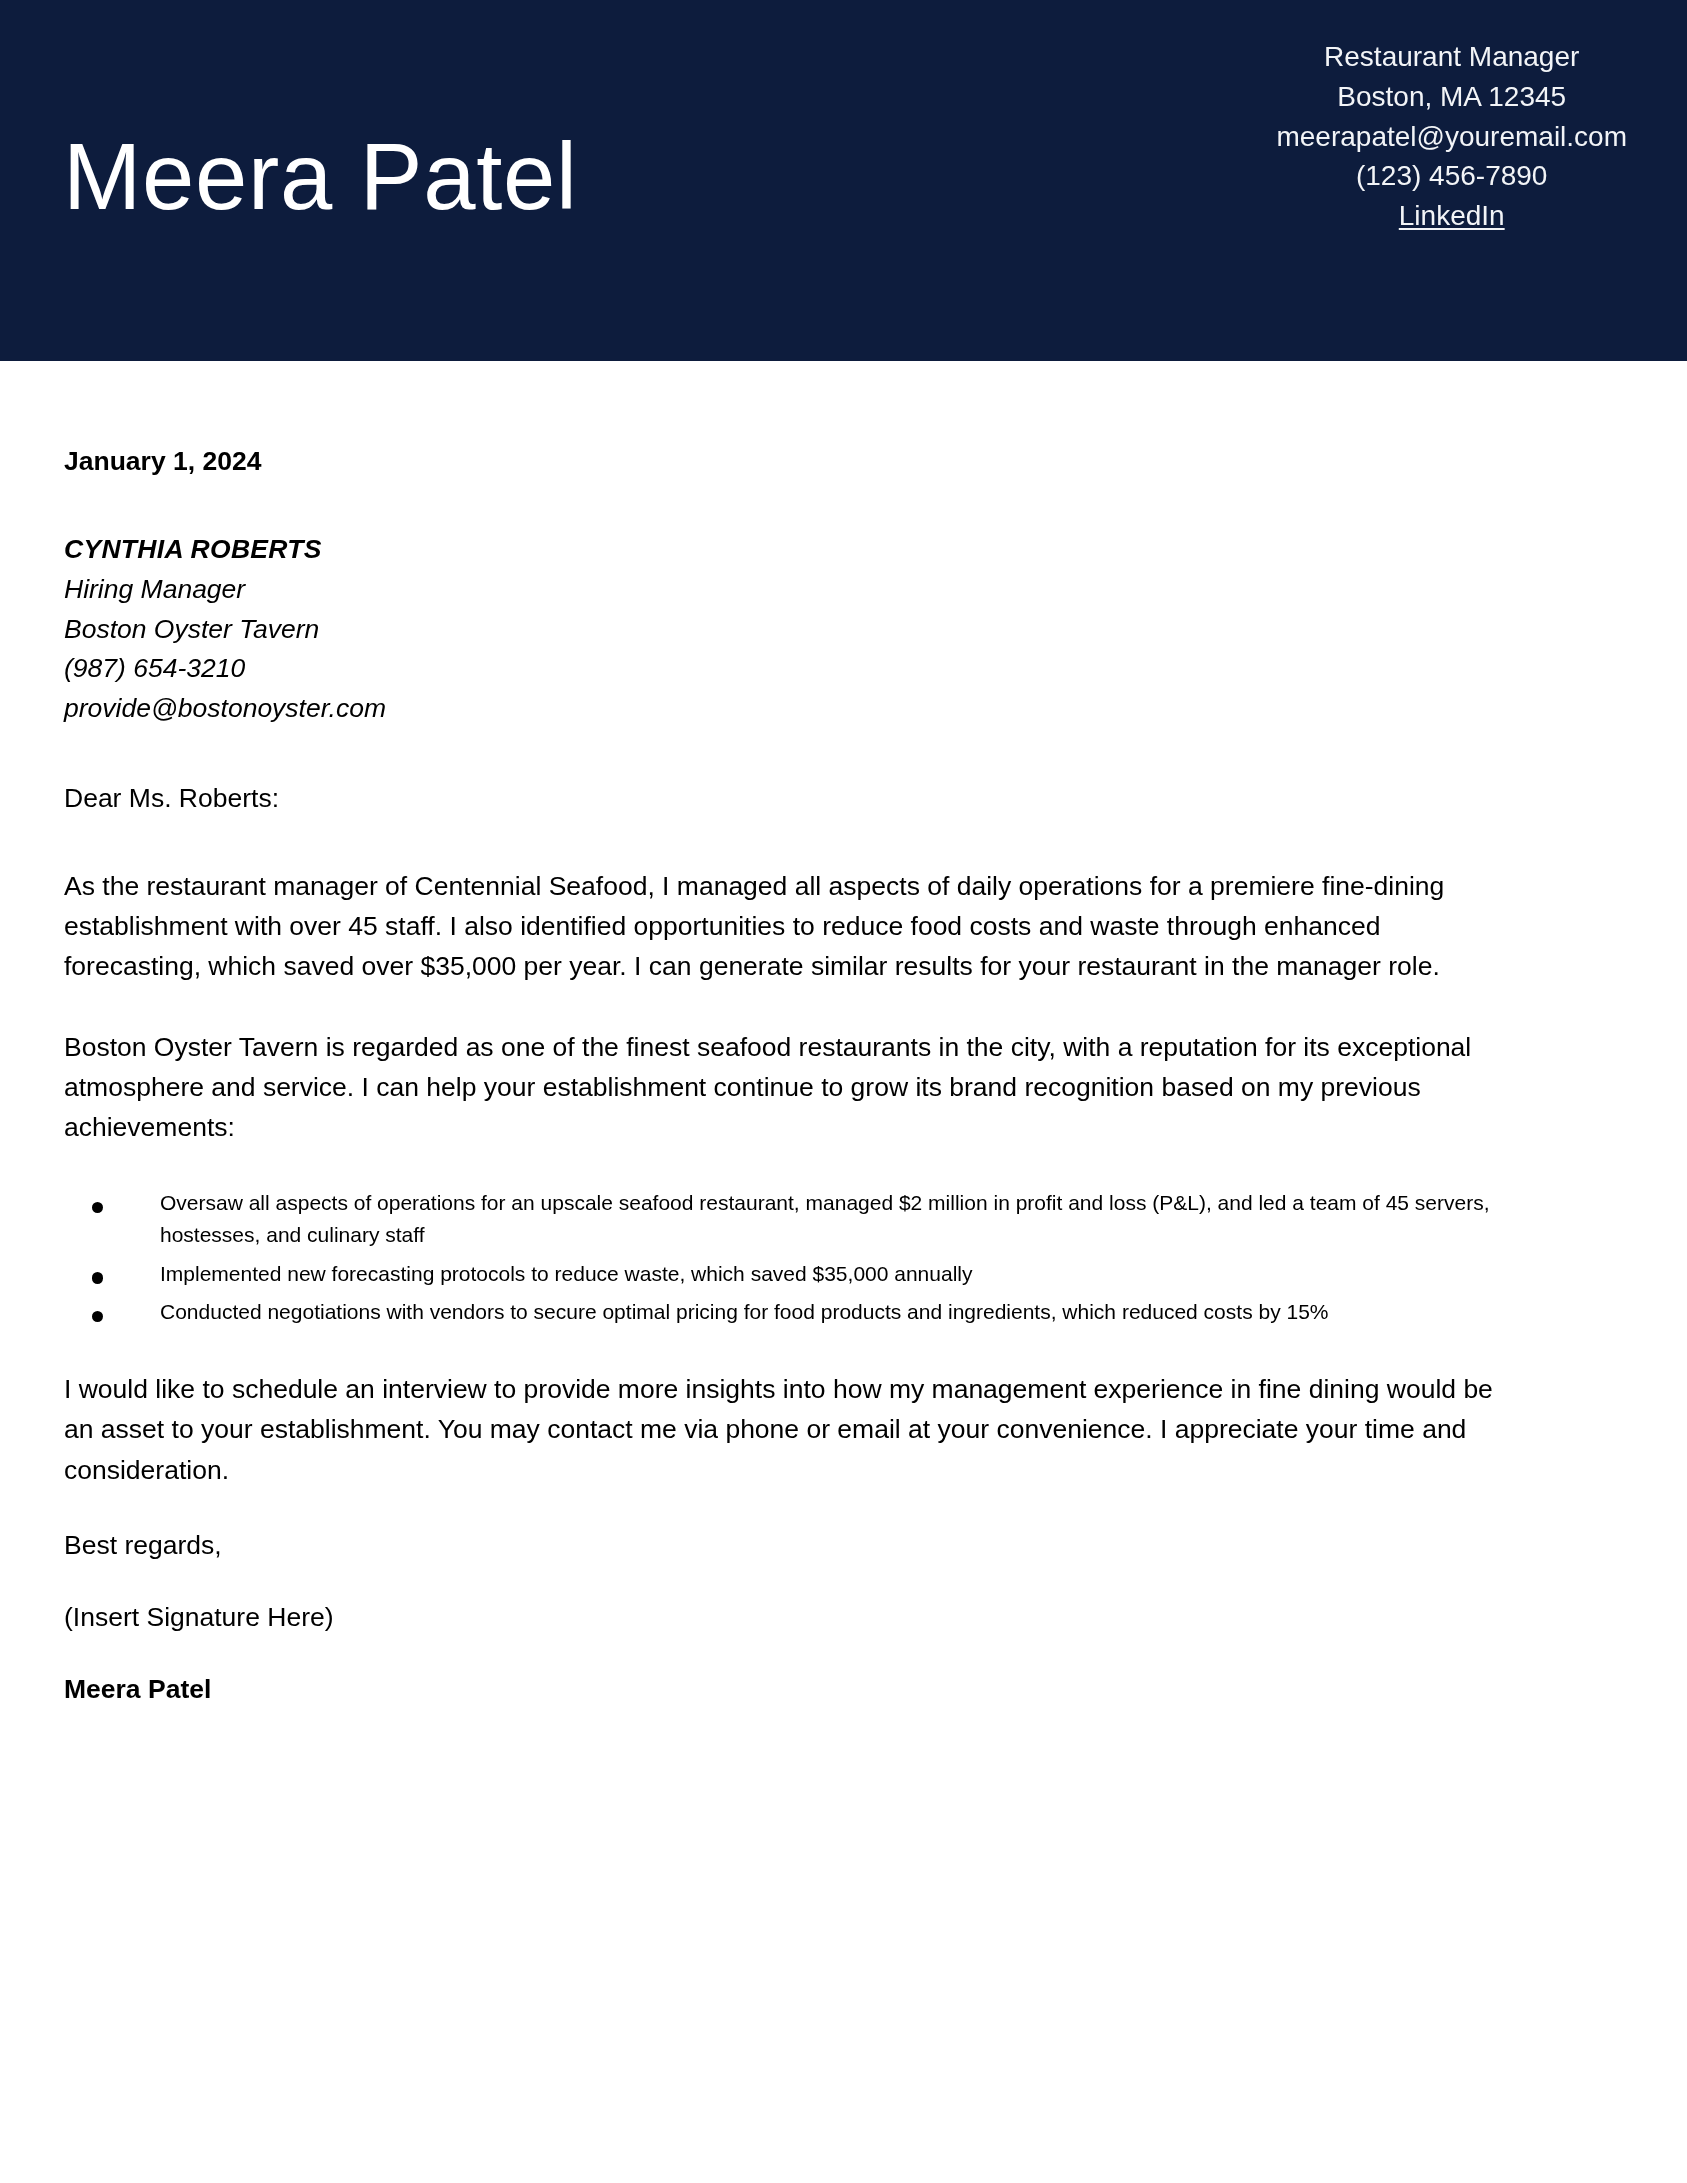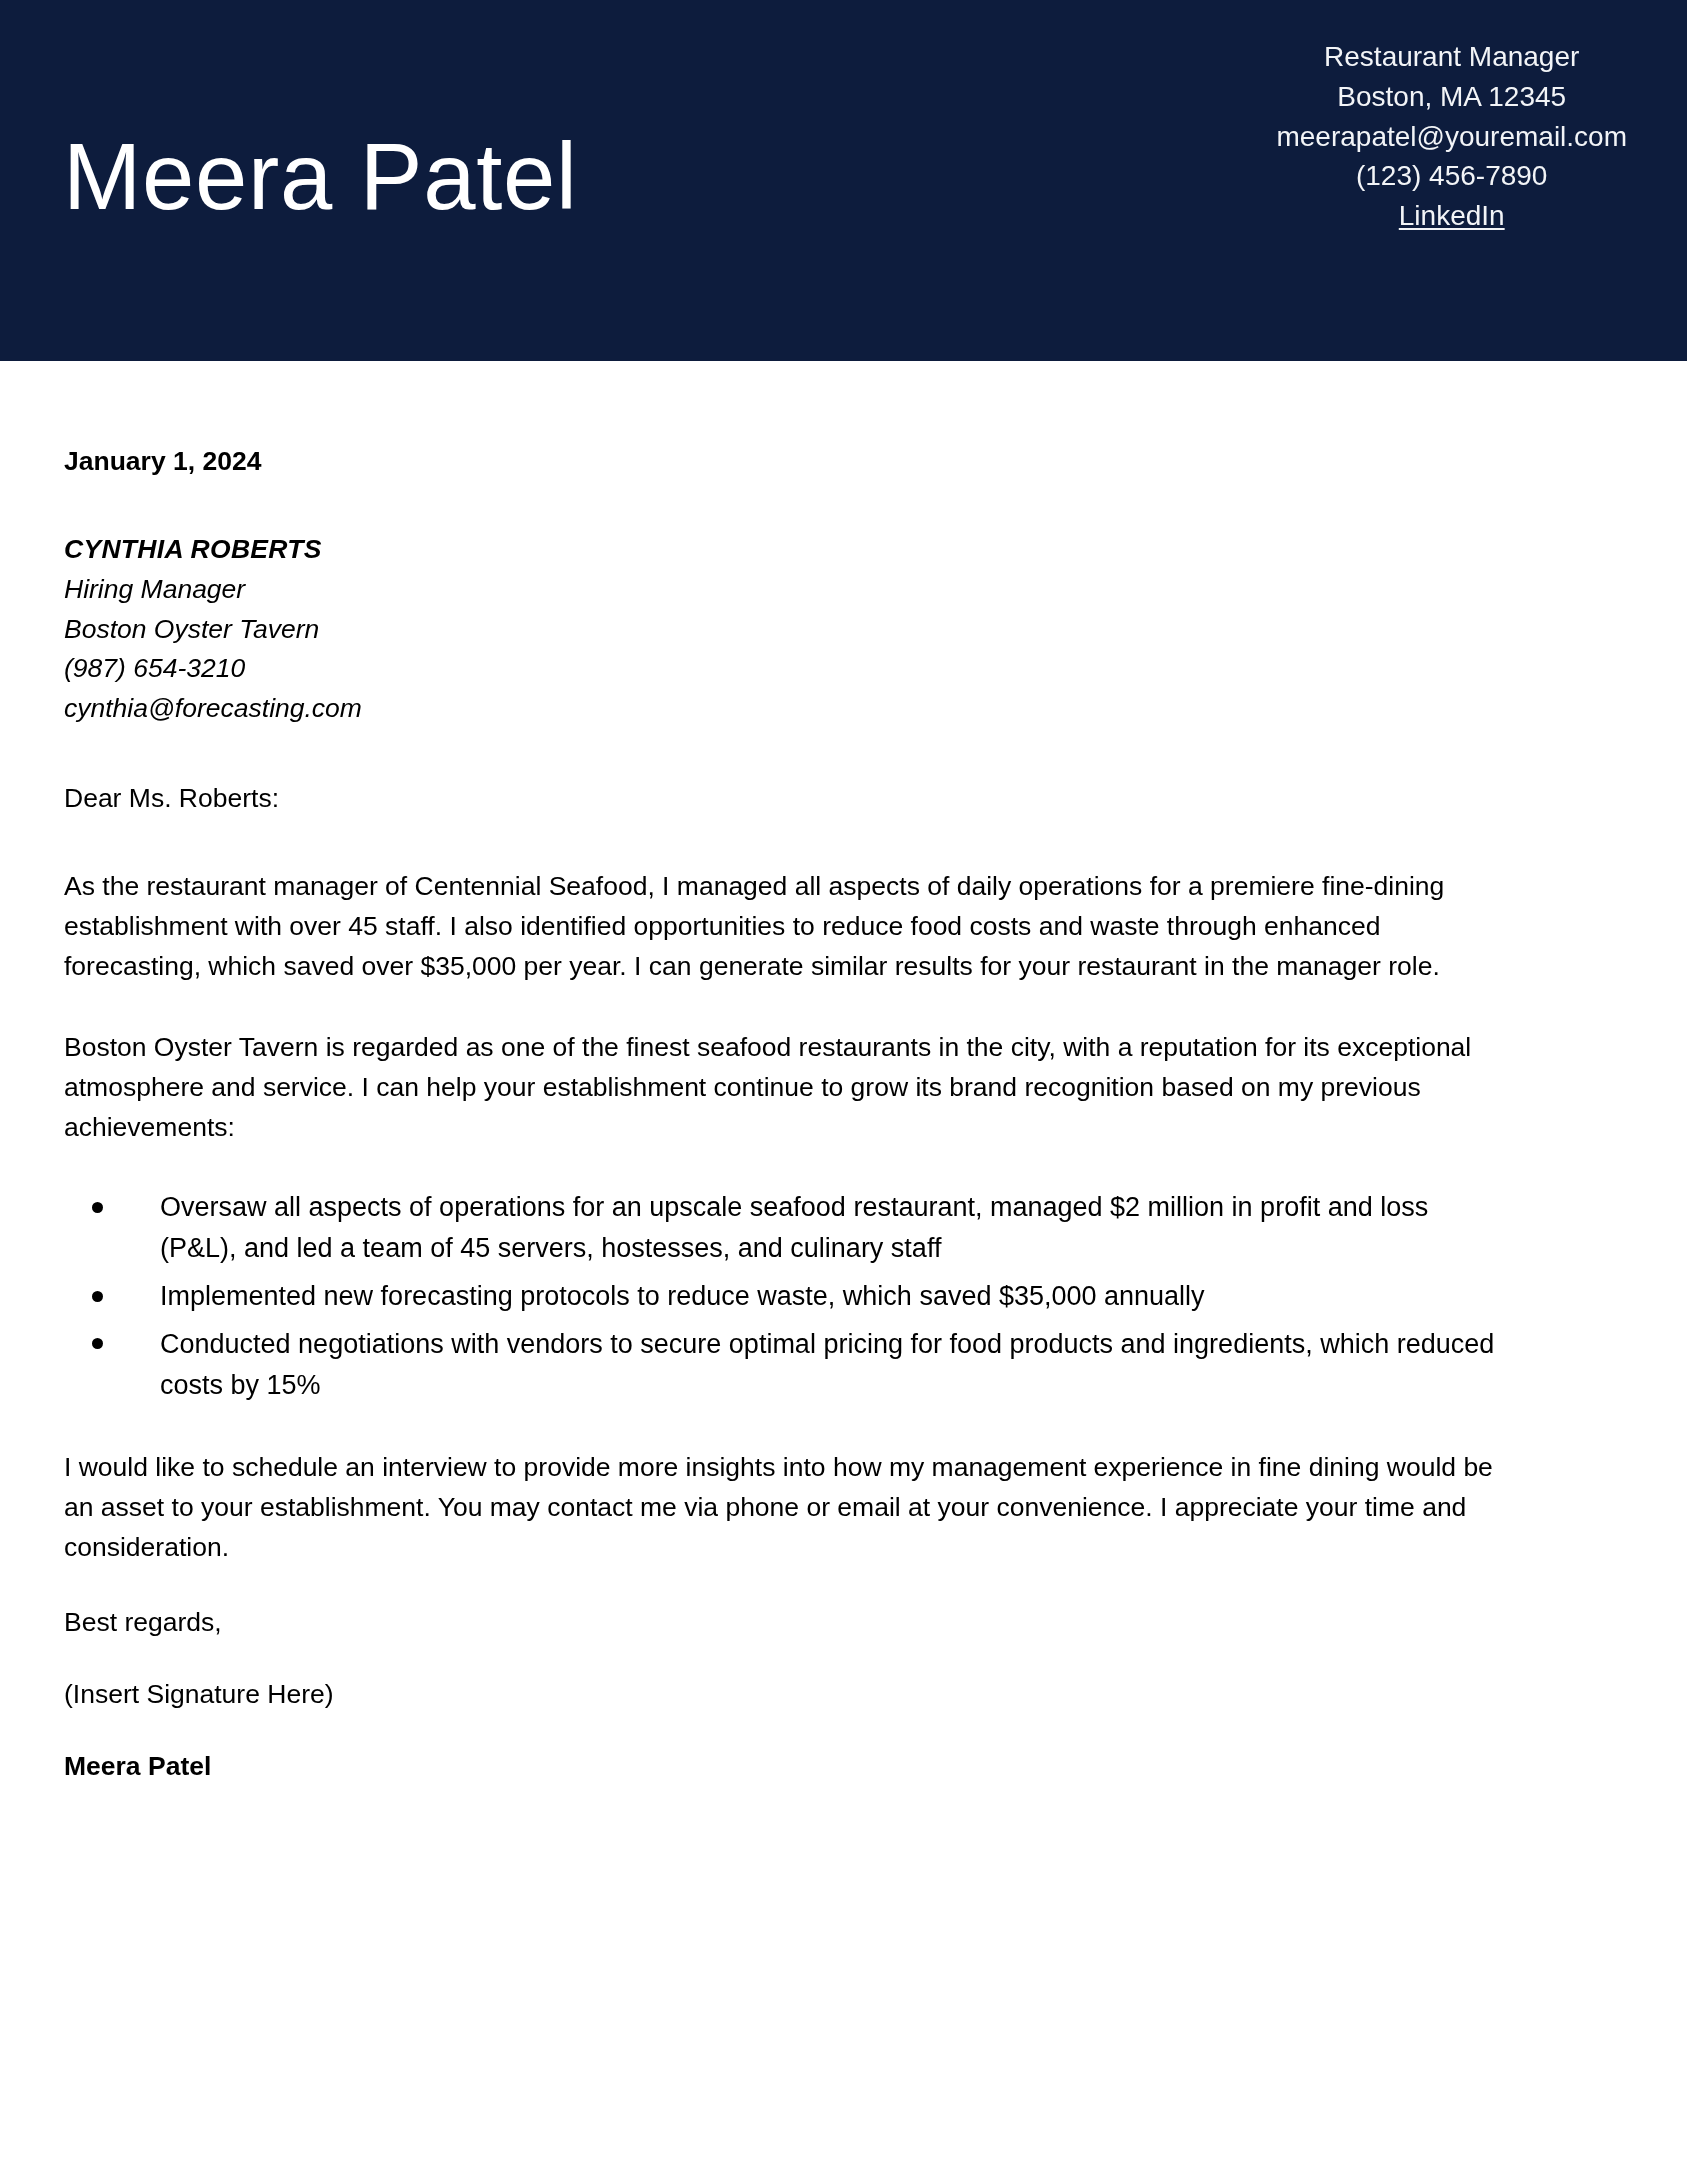--- a/index.html
+++ b/index.html
@@ -89,21 +89,21 @@
     margin: 0 0 40px 0;
     max-width: 1542px;
   }
 
   .achievements {
     list-style: none;
     margin: 12px 0 41px 0;
     padding: 0;
   }
   .achievement-item {
-    font-size: 27px;
+    font-size: 21px;
     line-height: 1.52;
     position: relative;
     padding-left: 96px;
     margin-bottom: 6.6px;
     max-width: 1542px;
   }
   .achievement-item .bullet-dot {
     position: absolute;
     left: 28px;
     top: 14.6px;
@@ -143,21 +143,21 @@
 
 <div class="letter">
 
   <div class="date-line">January 1, 2024</div>
 
   <div class="recipient-block">
     <span class="recipient-line recipient-name">CYNTHIA ROBERTS</span>
     <span class="recipient-line">Hiring Manager</span>
     <span class="recipient-line">Boston Oyster Tavern</span>
     <span class="recipient-line">(987) 654-3210</span>
-    <span class="recipient-line">cynthia@forecasting.com</span>
+    <span class="recipient-line">provide@bostonoyster.com</span>
   </div>
 
   <p class="salutation">Dear Ms. Roberts:</p>
 
   <p class="body-para">As the restaurant manager of Centennial Seafood, I managed all aspects of daily operations for a premiere fine-dining establishment with over 45 staff. I also identified opportunities to reduce food costs and waste through enhanced forecasting, which saved over $35,000 per year. I can generate similar results for your restaurant in the manager role.</p>
 
   <p class="body-para">Boston Oyster Tavern is regarded as one of the finest seafood restaurants in the city, with a reputation for its exceptional atmosphere and service. I can help your establishment continue to grow its brand recognition based on my previous achievements:</p>
 
   <ul class="achievements">
     <li class="achievement-item">

